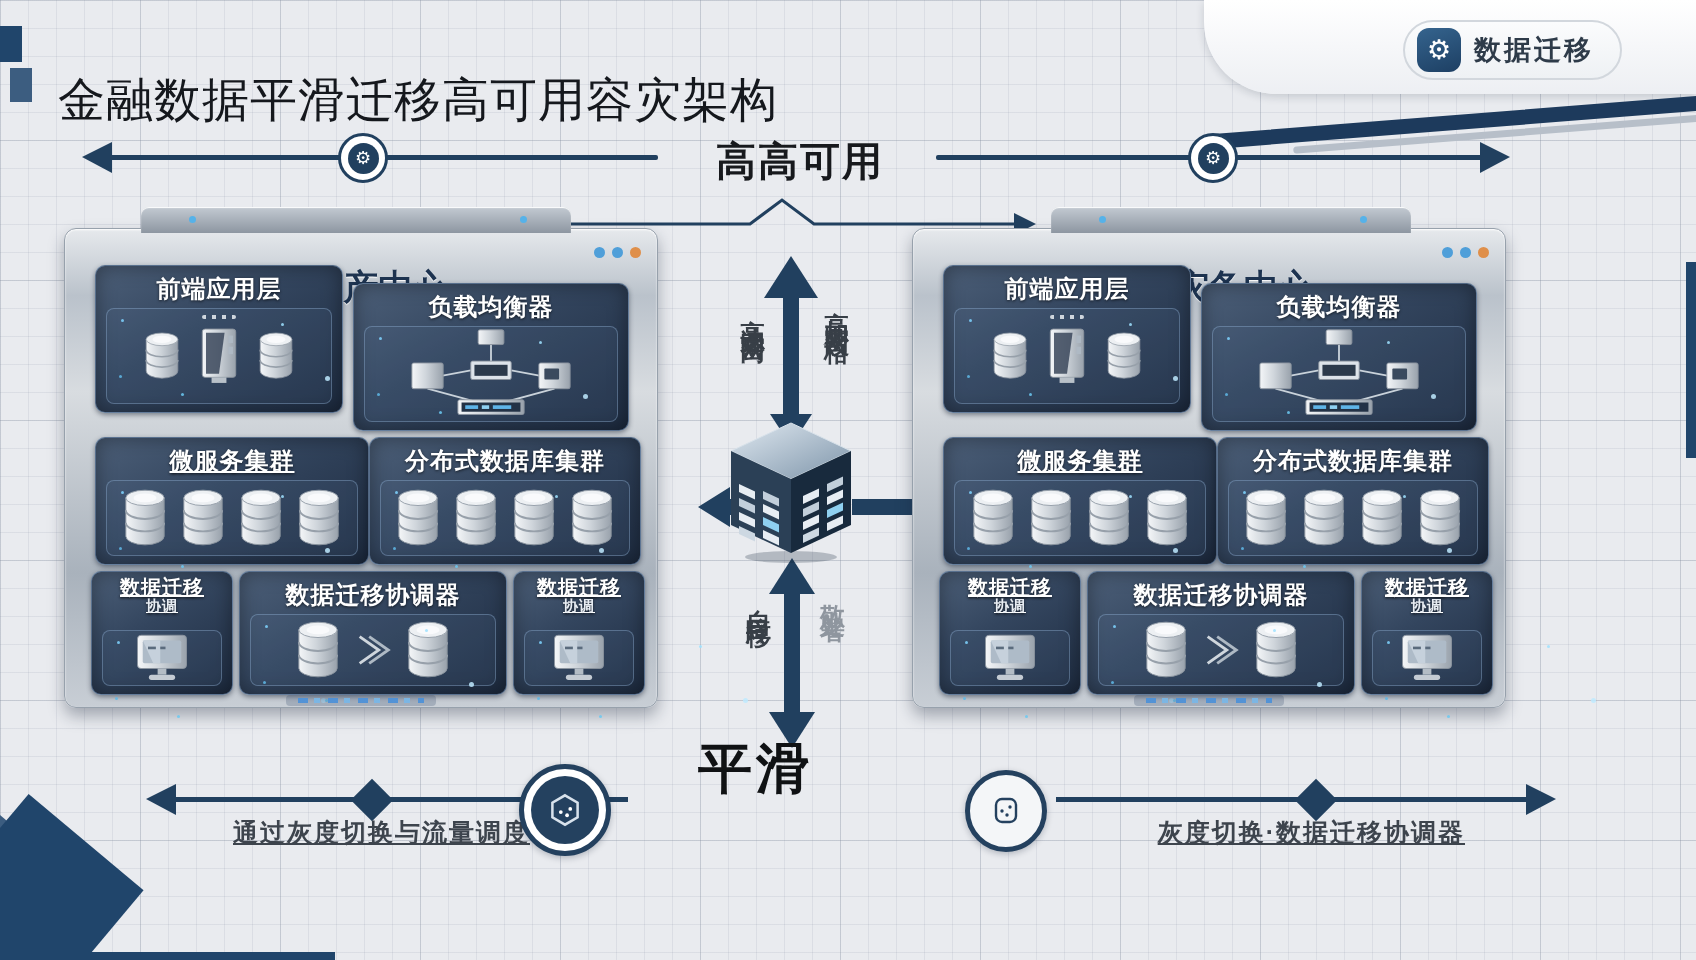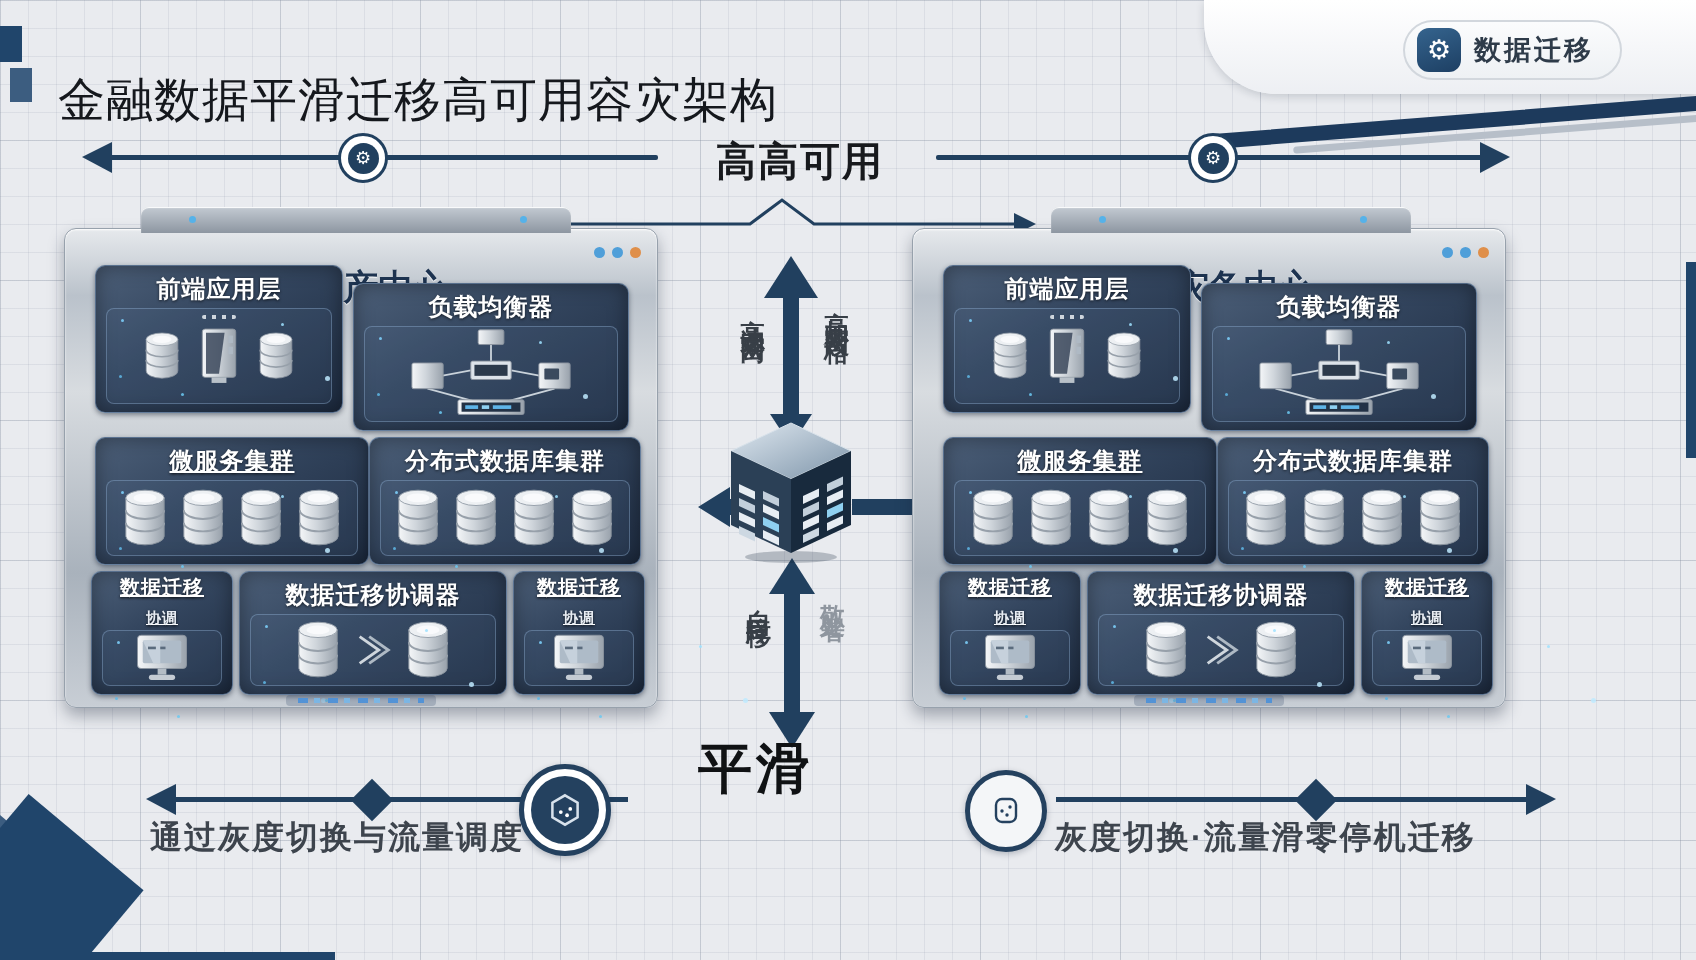--- a/index.html
+++ b/index.html
@@ -59,21 +59,21 @@
     text-shadow:0 1px 1px #fff;}
   .win-dots{position:absolute;right:16px;top:18px;display:flex;gap:7px;}
   .wd{width:11px;height:11px;border-radius:50%;}
   .wd.blue{background:#4f9fd9;} .wd.orange{background:#df8f4a;}
 
   .nbox{position:absolute;border-radius:10px;border:1px solid rgba(125,155,190,.55);color:#fff;
     background:linear-gradient(150deg,#4c5f78 0%,#33455e 42%,#1e2c41 100%);
     box-shadow:inset 0 0 20px rgba(0,0,0,.38), 0 2px 5px rgba(10,20,35,.45);}
   .nbox-title{text-align:center;font-size:24px;font-weight:800;margin-top:7px;text-shadow:0 1px 3px rgba(0,0,0,.65);letter-spacing:1px;}
   .nbox-title.sm{font-size:20px;margin-top:5px;line-height:1.05;text-decoration:underline;}
-  .nbox-sub2{display:block;font-size:15px;font-weight:700;color:#e8edf3;margin-top:12px;}
+  .nbox-sub2{display:block;font-size:15px;font-weight:700;color:#e8edf3;}
   .sub{position:absolute;left:10px;right:10px;top:42px;bottom:8px;border:1px solid rgba(150,185,220,.38);
     border-radius:8px;background:rgba(95,120,155,.14);display:flex;align-items:center;justify-content:center;gap:12px;}
   .sub::after{content:"";position:absolute;left:14px;top:10px;width:3px;height:3px;border-radius:50%;background:#7fd4ff;
     box-shadow:160px 4px 0 #9fe2ff, 60px 74px 0 #6cc9f2, 205px 58px 0 1px #bfeaff, -2px 56px 0 #5fb8e6;opacity:.85;}
   .sub.low{top:58px;}
   .dots4{position:absolute;top:6px;left:50%;transform:translateX(-50%);width:34px;height:4px;
     background:repeating-linear-gradient(90deg,#cfd6dd 0 4px,transparent 4px 10px);border-radius:2px;}
   .b-frontend{left:30px;top:36px;width:246px;height:146px;}
   .b-lb{left:288px;top:54px;width:274px;height:146px;}
   .b-micro{left:30px;top:208px;width:272px;height:126px;text-decoration:underline;}
@@ -93,21 +93,21 @@
 
   
   .vlabel{writing-mode:vertical-rl;text-orientation:upright;font-weight:700;font-size:25px;color:#383f47;letter-spacing:7px;}
   .uplink-left{left:737px;top:300px;} .uplink-right{left:821px;top:292px;}
   .downlink-left{left:743px;top:590px;} .downlink-right{left:817px;top:584px;color:#8f969f;}
   .cube-svg{left:726px;top:418px;}
   .smooth-label{left:698px;top:740px;width:188px;text-align:left;font-size:54px;font-weight:900;color:#101214;
     line-height:1.06;letter-spacing:4px;}
 
   
-  .flow-caption{font-size:32px;font-weight:600;color:#3d444d;text-align:left;letter-spacing:2px;white-space:nowrap;}
+  .flow-caption{font-size:25px;font-weight:600;color:#3d444d;text-align:right;letter-spacing:2px;white-space:nowrap;text-decoration:underline;}
   .cap-left{left:150px;top:816px;width:380px;}
   .cap-right{left:1055px;top:816px;width:410px;}
   .badge-circle{border-radius:50%;background:#fff;border:5px solid #24415f;box-shadow:0 2px 6px rgba(10,25,45,.25);}
   .badge-l{left:519px;top:764px;width:82px;height:82px;}
   .badge-l .inner{position:absolute;inset:7px;border-radius:50%;background:#24415f;display:flex;align-items:center;justify-content:center;}
   .badge-r{left:965px;top:770px;width:72px;height:72px;background:#f4f6f8;display:flex;align-items:center;justify-content:center;}
   .overlay{left:0;top:0;pointer-events:none;}
 </style>
 </head>
 <body>
@@ -466,21 +466,21 @@
       <polygon points="101,105 117,97.5 117,105.5 101,113"></polygon>
     </g>
   </svg>
   <div class="abs vlabel downlink-left">自障移</div>
   <div class="abs vlabel downlink-right">敬处署</div>
 
   <div class="abs smooth-label">
     <div>平滑</div>
   </div>
   <div class="abs flow-caption cap-left">通过灰度切换与流量调度</div>
-  <div class="abs flow-caption cap-right">灰度切换·流量滑零停机迁移</div>
+  <div class="abs flow-caption cap-right">灰度切换·数据迁移协调器</div>
 
   <div class="abs badge-circle badge-l">
     <div class="inner">
       <svg width="42" height="42" viewBox="0 0 40 40">
         <path d="M20 6 L32 13 V27 L20 34 L8 27 V13 Z" fill="none" stroke="#d8e2ec" stroke-width="2.4"></path>
         <circle cx="16" cy="22" r="1.8" fill="#fff"></circle>
         <circle cx="22" cy="25" r="1.8" fill="#fff"></circle>
         <circle cx="25" cy="19" r="1.8" fill="#fff"></circle>
       </svg>
     </div>

